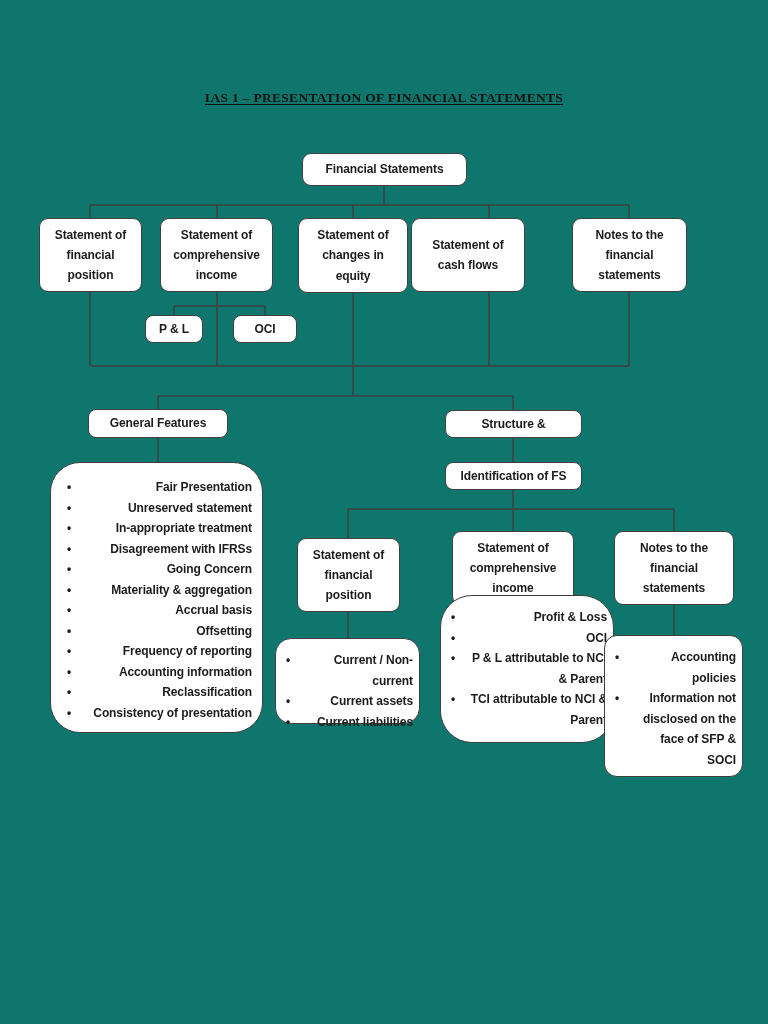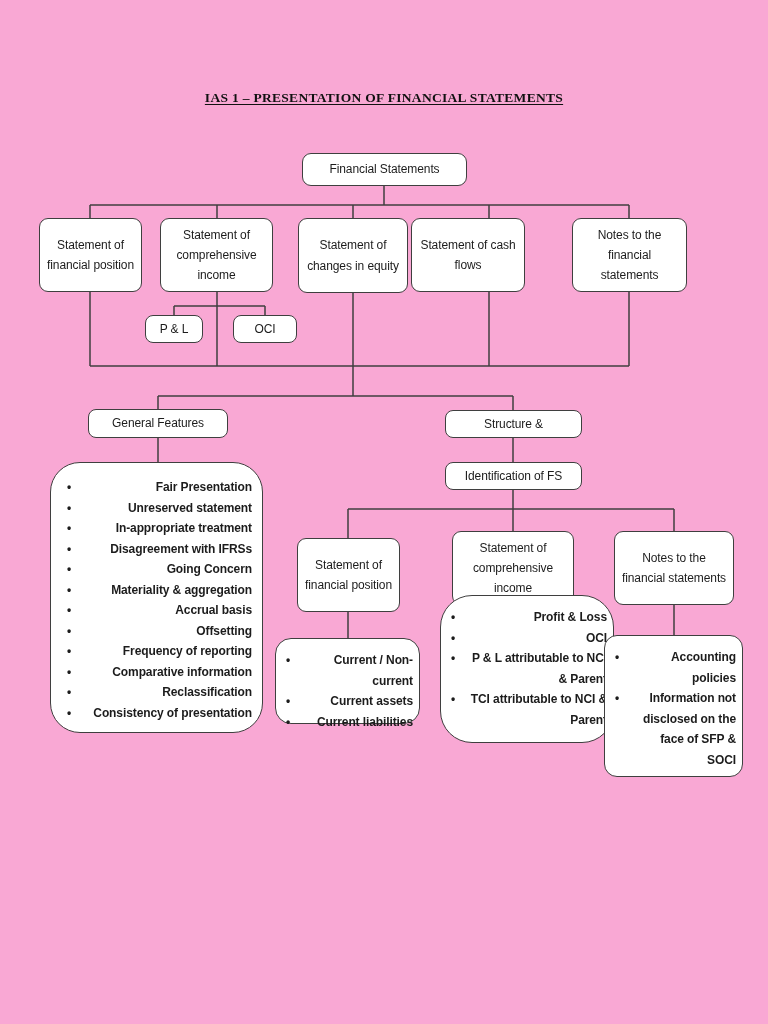--- a/index.html
+++ b/index.html
@@ -1,21 +1,21 @@
 <!DOCTYPE html>
 <html><head>
 <meta charset="utf-8">
 <style>
   * { margin: 0; padding: 0; box-sizing: border-box; }
   html, body { background: #ffffff; }
   .page {
     position: relative;
     width: 768px;
     height: 1024px;
-    background: #f9a8d4;
+    background: #0f766e;
     font-family: "Liberation Sans", sans-serif;
     color: #1c1c1c;
     overflow: hidden;
   }
   .title {
     position: absolute;
     left: 0; top: 90px;
     width: 768px;
     text-align: center;
     font-family: "Liberation Serif", serif;
@@ -29,21 +29,21 @@
   svg.wires { position: absolute; left: 0; top: 0; }
   .node {
     position: absolute;
     border: 1.5px solid #3f3f3f;
     border-radius: 9px;
     background: #ffffff;
     display: flex;
     align-items: center;
     justify-content: center;
     text-align: center;
-    font-weight: 400;
+    font-weight: 700;
     font-size: 12px;
     line-height: 1.68;
     padding: 2px 6px;
     letter-spacing: -0.1px;
   }
   .listbox {
     position: absolute;
     border: 1.5px solid #3f3f3f;
     background: #ffffff;
     font-weight: 700;
@@ -126,21 +126,21 @@
     <ul>
       <li>Fair Presentation</li>
       <li>Unreserved statement</li>
       <li>In-appropriate treatment</li>
       <li>Disagreement with IFRSs</li>
       <li>Going Concern</li>
       <li>Materiality &amp; aggregation</li>
       <li>Accrual basis</li>
       <li>Offsetting</li>
       <li>Frequency of reporting</li>
-      <li>Comparative information</li>
+      <li>Accounting information</li>
       <li>Reclassification</li>
       <li>Consistency of presentation</li>
     </ul>
   </div>
 
   <div class="node" style="left:297px; top:538px; width:103px; height:74px;">Statement of financial position</div>
   <div class="node" style="left:452px; top:531px; width:122px; height:74px;">Statement of comprehensive income</div>
   <div class="node" style="left:614px; top:531px; width:120px; height:74px;">Notes to the financial statements</div>
 
   <div class="listbox detail" style="left:275px; top:638px; width:145px; height:86px; border-radius:16px;">

